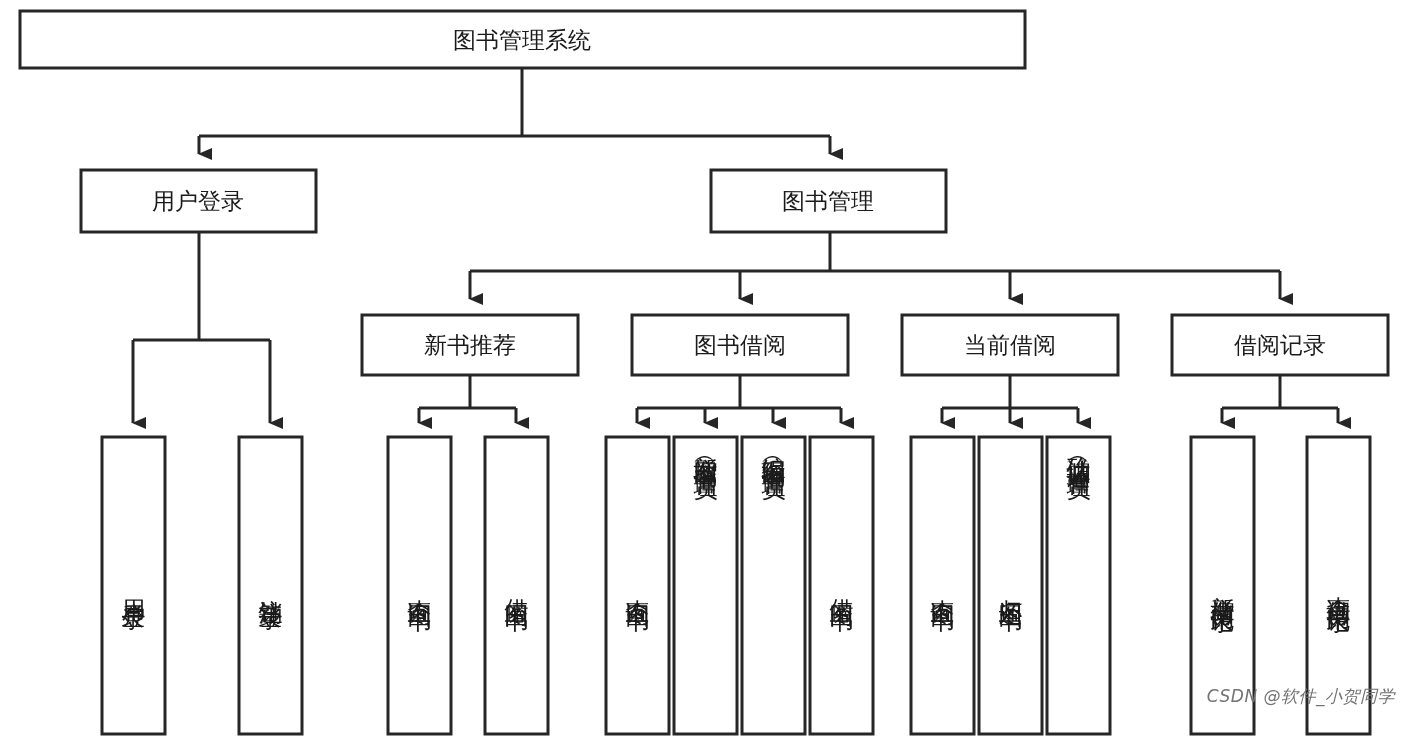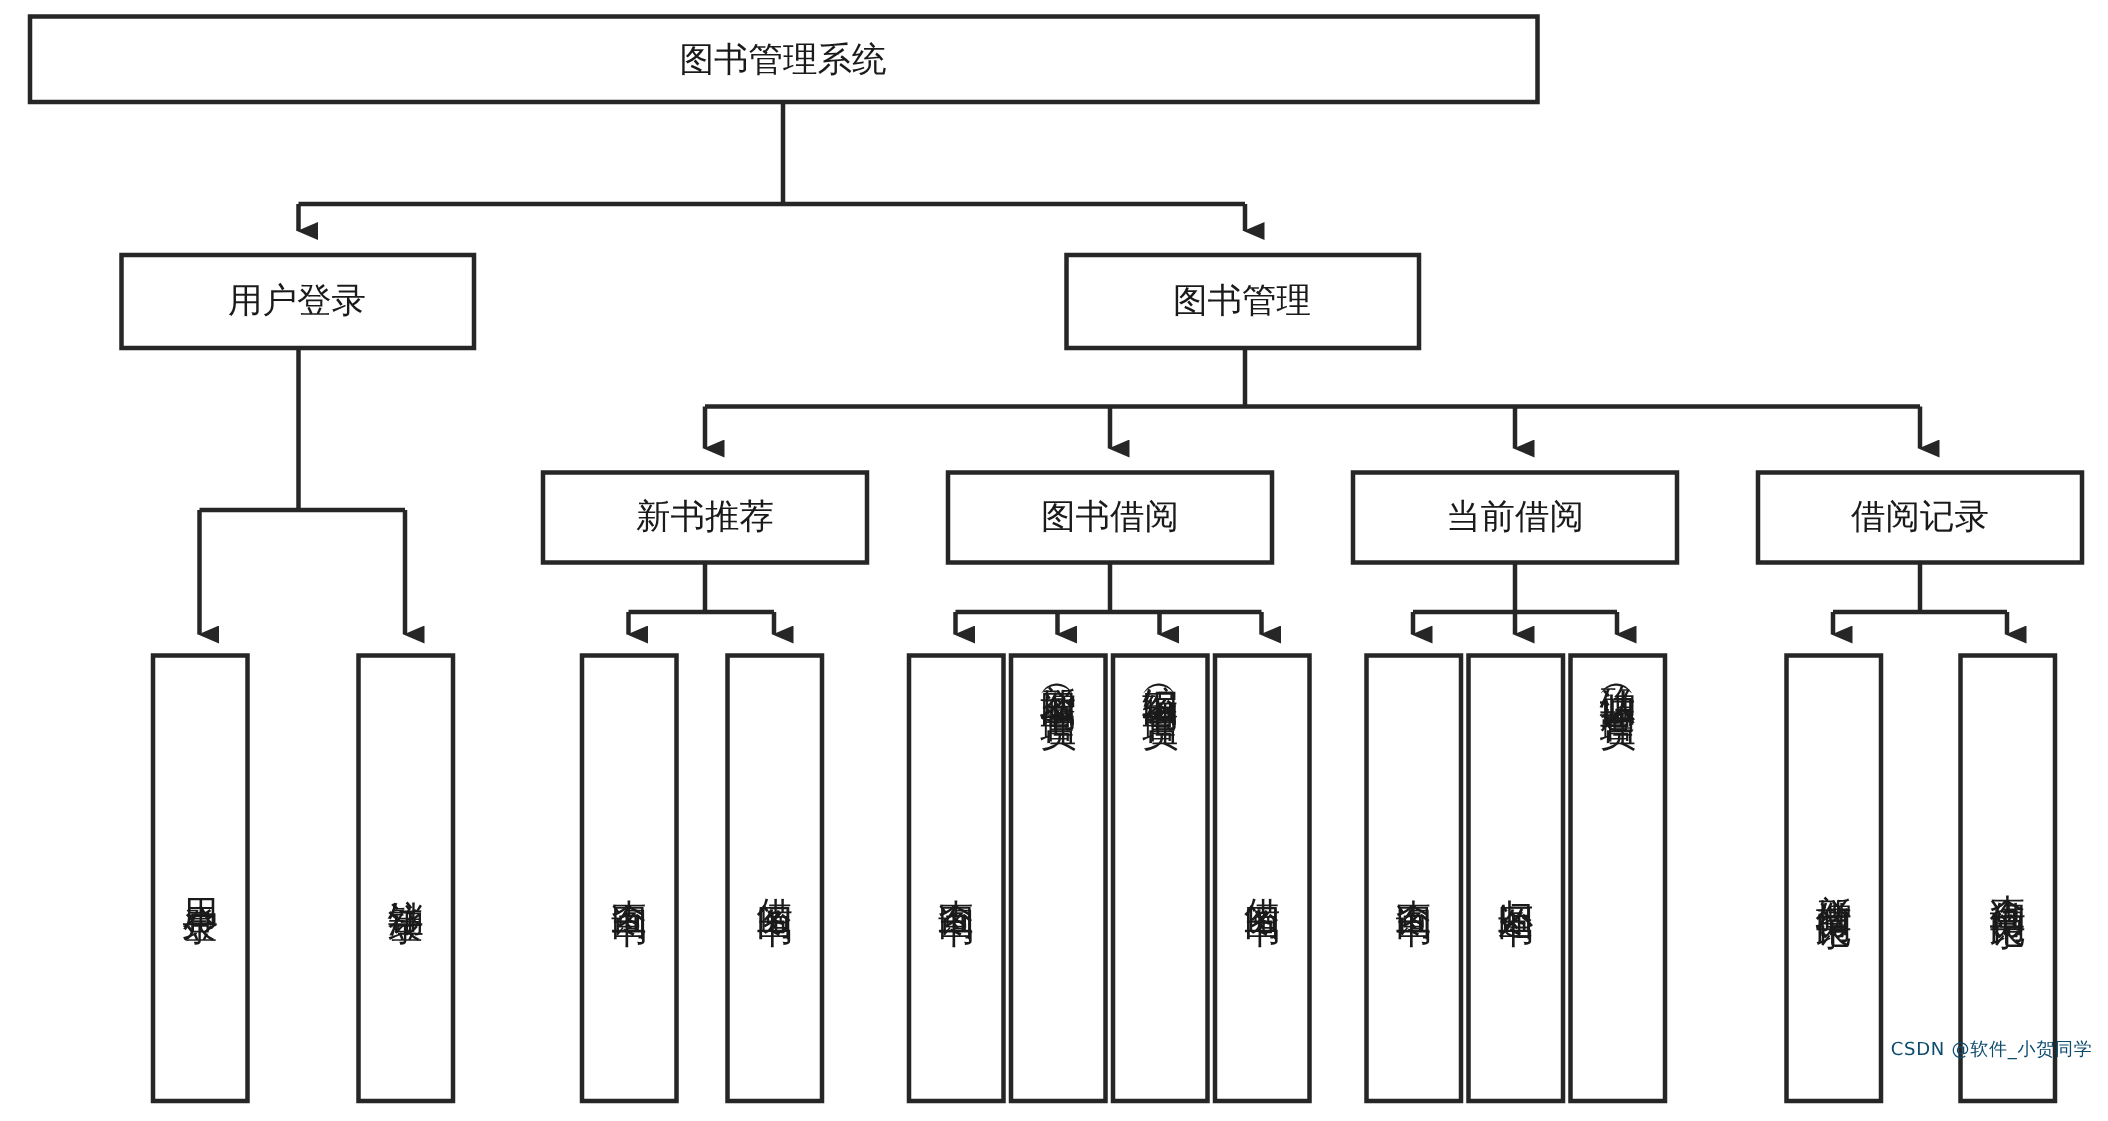--- a/index.html
+++ b/index.html
@@ -64,24 +64,25 @@
     line-height: 1;
     letter-spacing: 3px;
     color: #1a1a1a;
     white-space: nowrap;
   }
   .watermark {
     position: absolute;
     right: 10px;
     bottom: 6px;
     font-family: "DejaVu Sans", "Liberation Sans", sans-serif;
-    font-size: 12px;
-    color: #0c4a6e;
+    font-size: 17px;
+    color: #737373;
     letter-spacing: 0.5px;
     white-space: nowrap;
+    font-style: italic;
   }
 </style>
 </head>
 <body>
 
 <div id="diagram-root">
 
   <svg class="flow" viewBox="0 0 1405 747">
     <defs>
       <marker id="arrow" viewBox="0 0 12 14" refX="6" refY="13" markerWidth="12" markerHeight="14" orient="auto-start-reverse" markerUnits="userSpaceOnUse">

